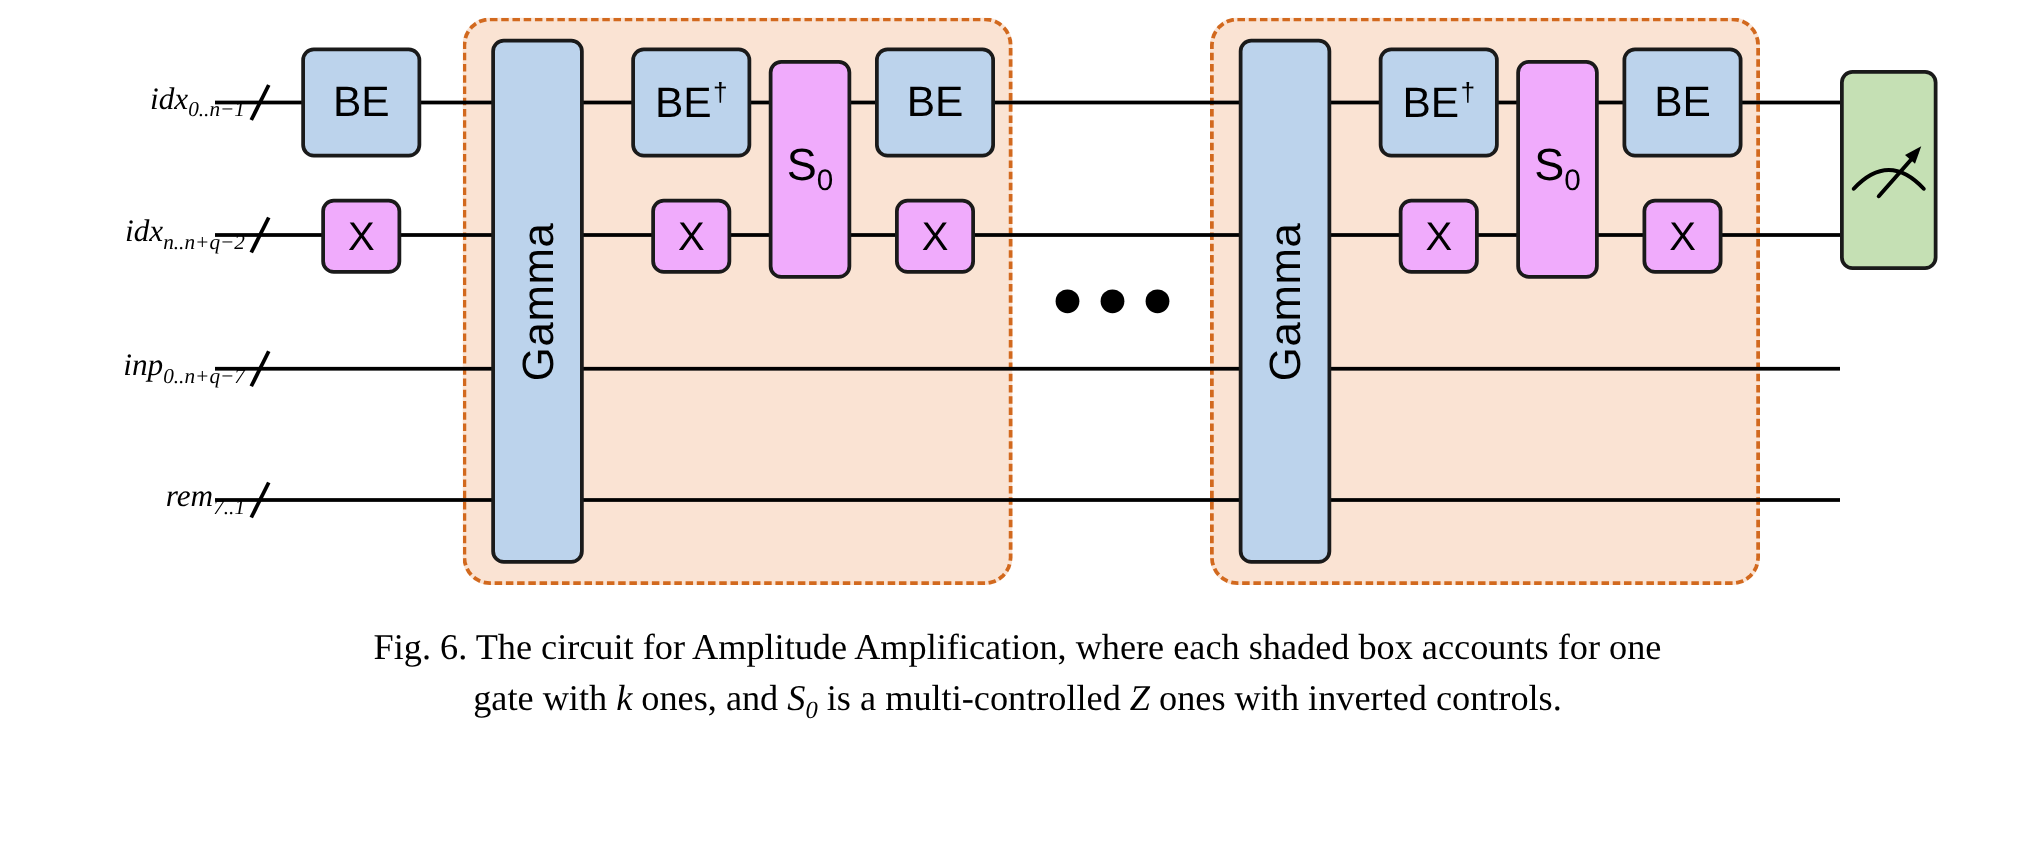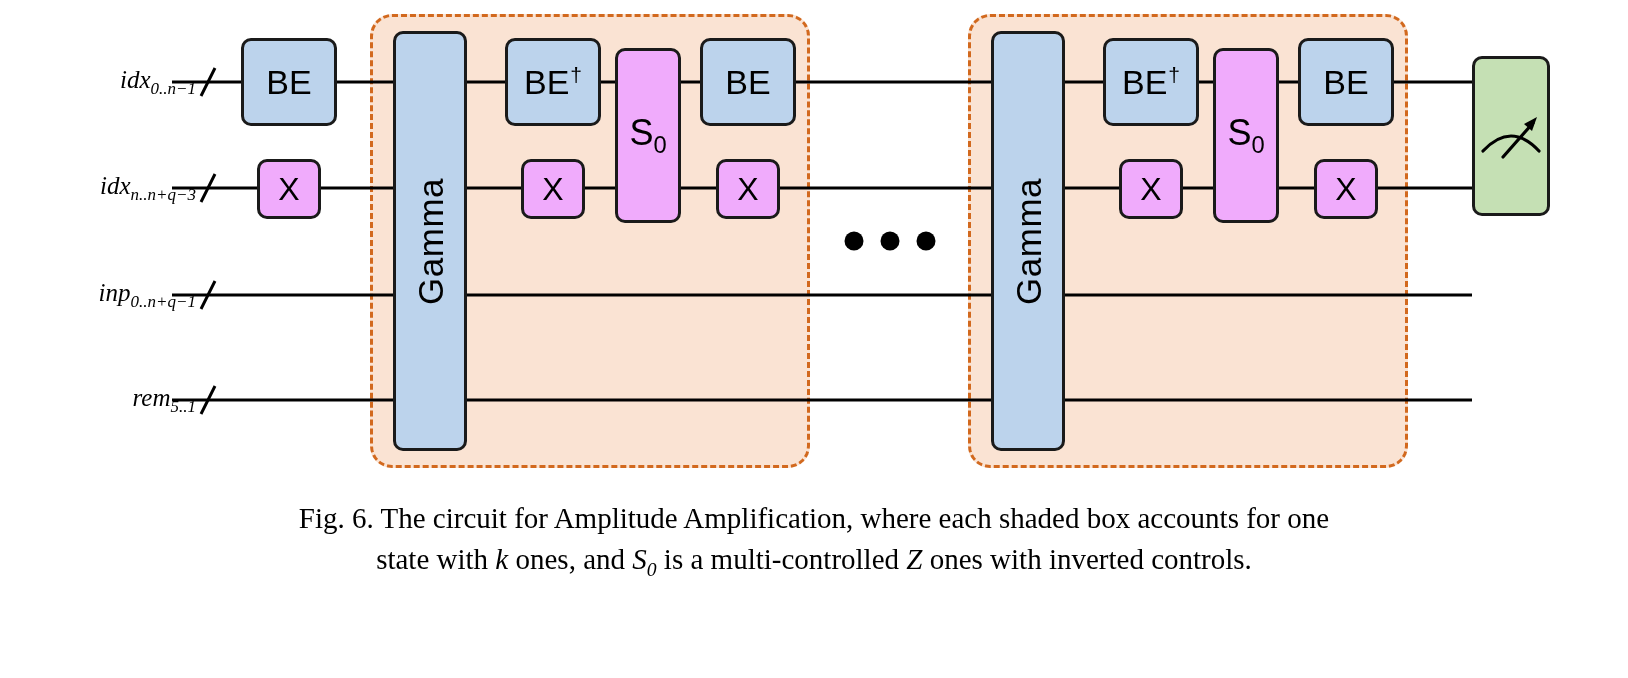--- a/index.html
+++ b/index.html
@@ -152,27 +152,27 @@
 
   <div id="circuit">
 
     <div class="iteration-box" style="left:370px; top:14px; width:440px; height:454px;"></div>
     <div class="iteration-box" style="left:968px; top:14px; width:440px; height:454px;"></div>
 
     <div class="wire-label" style="right:1432px; top:82px;">
       <span>idx</span><sub>0..n−1</sub>
     </div>
     <div class="wire-label" style="right:1432px; top:188px;">
-      <span>idx</span><sub>n..n+q−3</sub>
+      <span>idx</span><sub>n..n+q−2</sub>
     </div>
     <div class="wire-label" style="right:1432px; top:295px;">
-      <span>inp</span><sub>0..n+q−1</sub>
+      <span>inp</span><sub>0..n+q−7</sub>
     </div>
     <div class="wire-label" style="right:1432px; top:400px;">
-      <span>rem</span><sub>5..1</sub>
+      <span>rem</span><sub>7..1</sub>
     </div>
 
     <div class="wire" style="left:172px; top:82px; width:1300px;"></div>
     <div class="wire" style="left:172px; top:188px; width:1300px;"></div>
     <div class="wire" style="left:172px; top:295px; width:1300px;"></div>
     <div class="wire" style="left:172px; top:400px; width:1300px;"></div>
 
     <svg class="slash" style="left:208px; top:82px;" viewBox="0 0 26 34">
       <line x1="20" y1="3" x2="6" y2="31" stroke="#000" stroke-width="3"></line>
     </svg>
@@ -255,17 +255,17 @@
       </svg>
     </div>
 
   </div>
 
   <div id="caption">
     <span class="line">
       <span>Fig. 6. The circuit for Amplitude Amplification, where each shaded box accounts for one</span>
     </span>
     <span class="line">
-      <span>state with </span><i>k</i><span> ones, and </span><i>S</i><span class="sub0">0</span><span> is a multi-controlled </span><i>Z</i><span> ones with inverted controls.</span>
+      <span>gate with </span><i>k</i><span> ones, and </span><i>S</i><span class="sub0">0</span><span> is a multi-controlled </span><i>Z</i><span> ones with inverted controls.</span>
     </span>
   </div>
 
 </div>
 
 </body></html>

